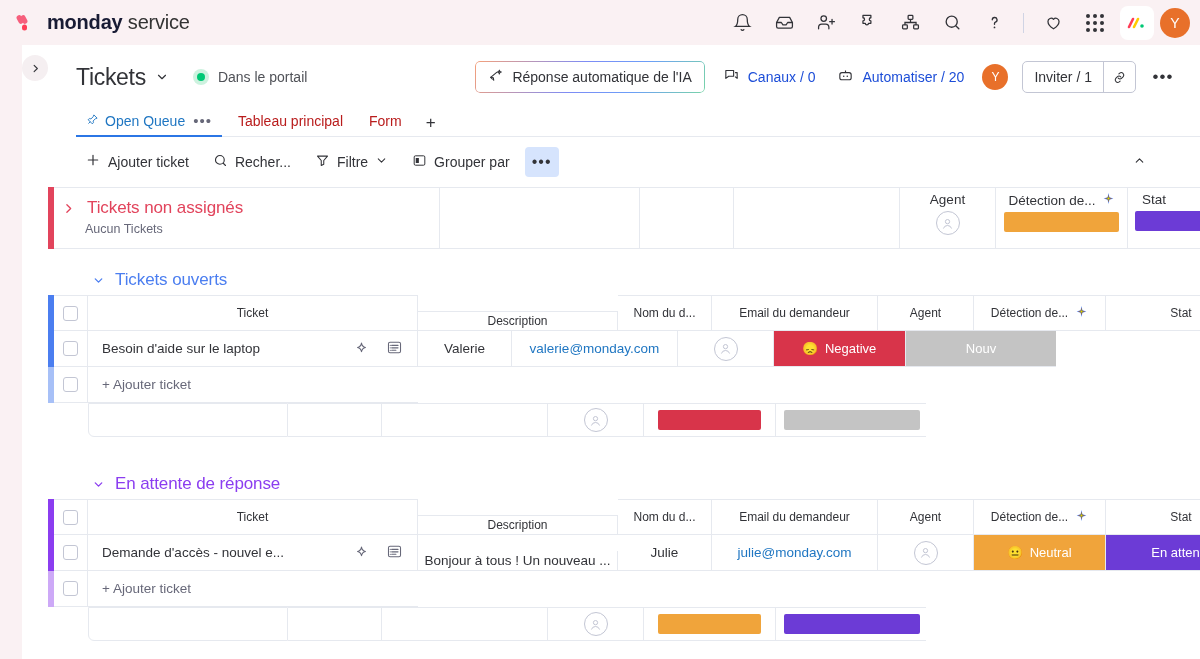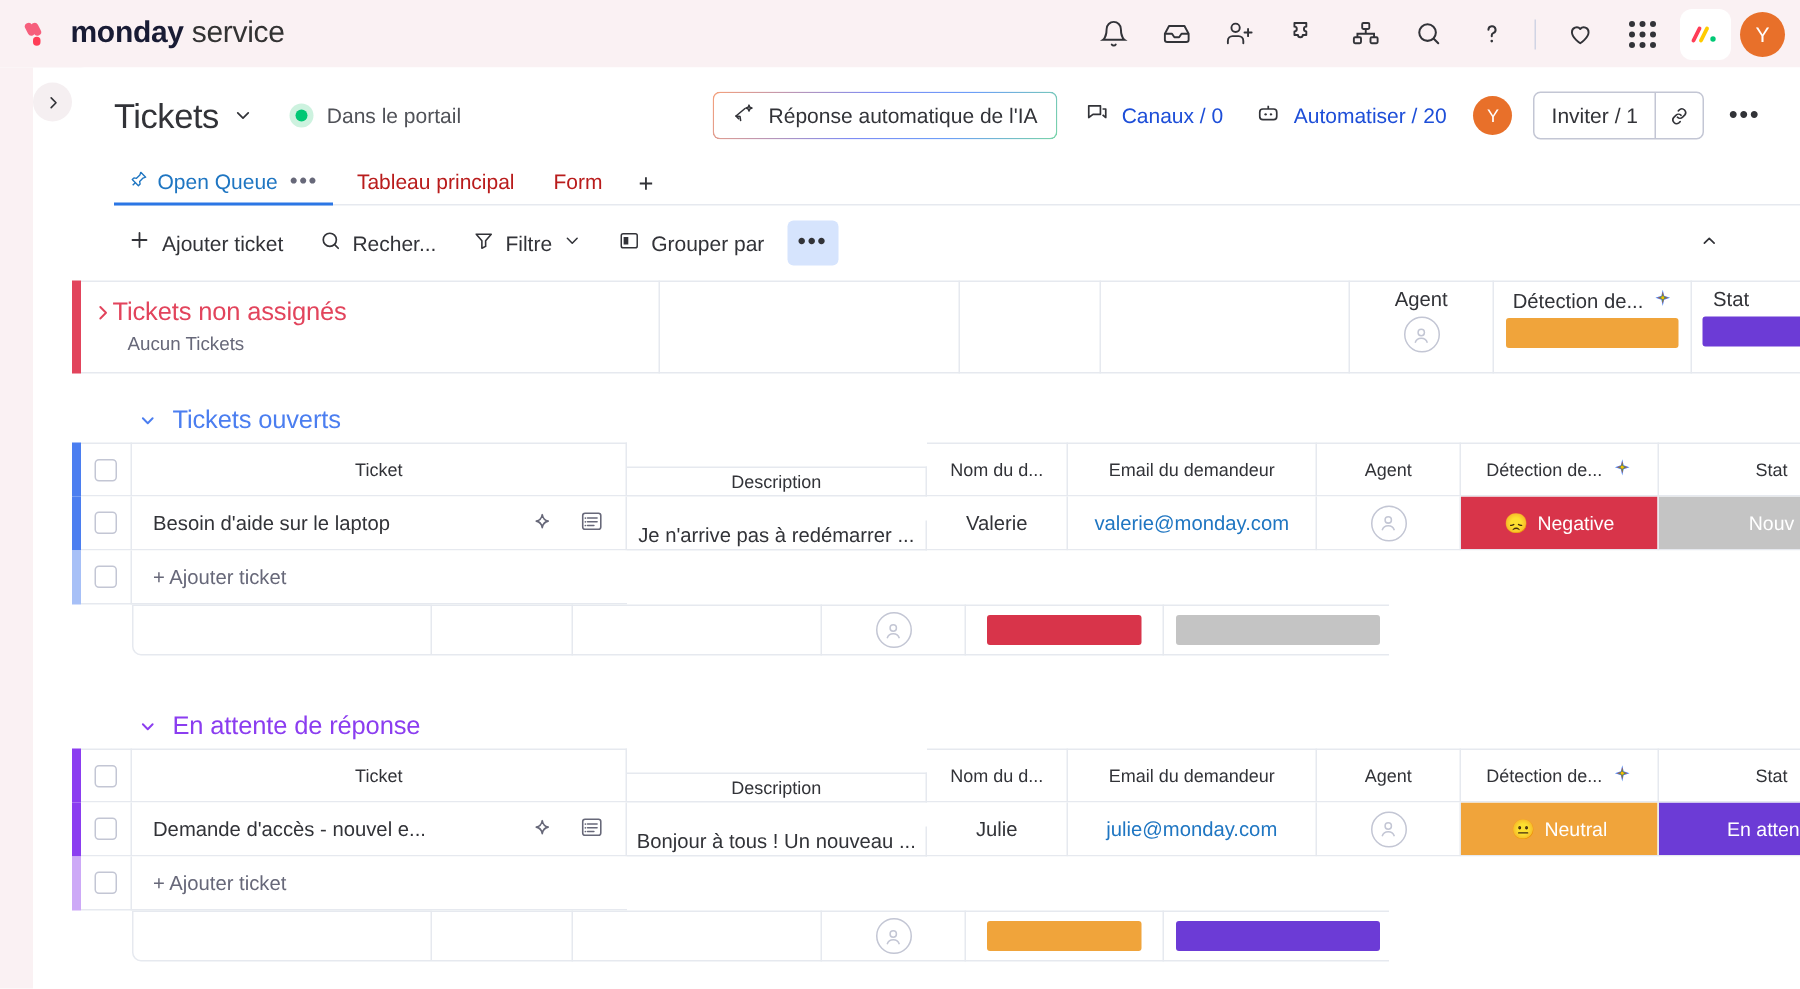--- a/index.html
+++ b/index.html
@@ -391,21 +391,21 @@
         </svg>
     </div>
   </div>
 
   <div class="table-scroll">
 
     <div class="group">
       <div class="grid-row" style="height:62px;">
         <div class="accent" style="background:#e2445c;"></div>
         <div class="cell" style="flex:0 0 386px; border-top:1px solid #e6e9ef; justify-content:flex-start; align-items:flex-start; padding:10px 0 0 8px; flex-direction:column;">
-          <div style="display:flex;align-items:center;gap:0;">
+          <div style="display:flex;align-items:center;gap:12px;">
             <span class="gchev" style="color:#e2445c;">
               <svg width="13" height="13" viewBox="0 0 24 24" fill="none" stroke="#e2445c" stroke-width="2.4" stroke-linecap="round" stroke-linejoin="round">
                   <path d="M9 5l7 7-7 7"></path>
                 </svg>
             </span>
             <span class="group-name" style="color:#e2445c;">Tickets non assignés</span>
           </div>
           <div class="group-sub" style="padding-left:23px;margin-top:4px;">Aucun Tickets</div>
         </div>
         <div class="cell" style="flex:0 0 200px;border-top:1px solid #e6e9ef;"></div>
@@ -497,21 +497,20 @@
                     <rect x="3.5" y="4.5" width="17" height="15" rx="2.2"></rect>
                     <path d="M8 9h9M8 12.5h9M8 16h6"></path>
                     <circle cx="6" cy="9" r=".8" fill="#676879" stroke="none"></circle>
                     <circle cx="6" cy="12.5" r=".8" fill="#676879" stroke="none"></circle>
                     <circle cx="6" cy="16" r=".8" fill="#676879" stroke="none"></circle>
                   </svg>
               </span>
             </span>
           </div>
         </div>
-        <div class="cell c-desc">Je n'arrive pas à redémarrer ...</div>
         <div class="cell c-name">Valerie</div>
         <div class="cell c-email">
             <span class="email-link">valerie@monday.com</span>
           </div>
         <div class="cell c-agent">
           <span class="avatar-empty">
             <svg width="15" height="15" viewBox="0 0 24 24" fill="none" stroke="#c3c6d4" stroke-width="1.6">
                 <circle cx="12" cy="9" r="3.4"></circle>
                 <path d="M5.5 20a6.8 6.8 0 0 1 13 0"></path>
               </svg>

